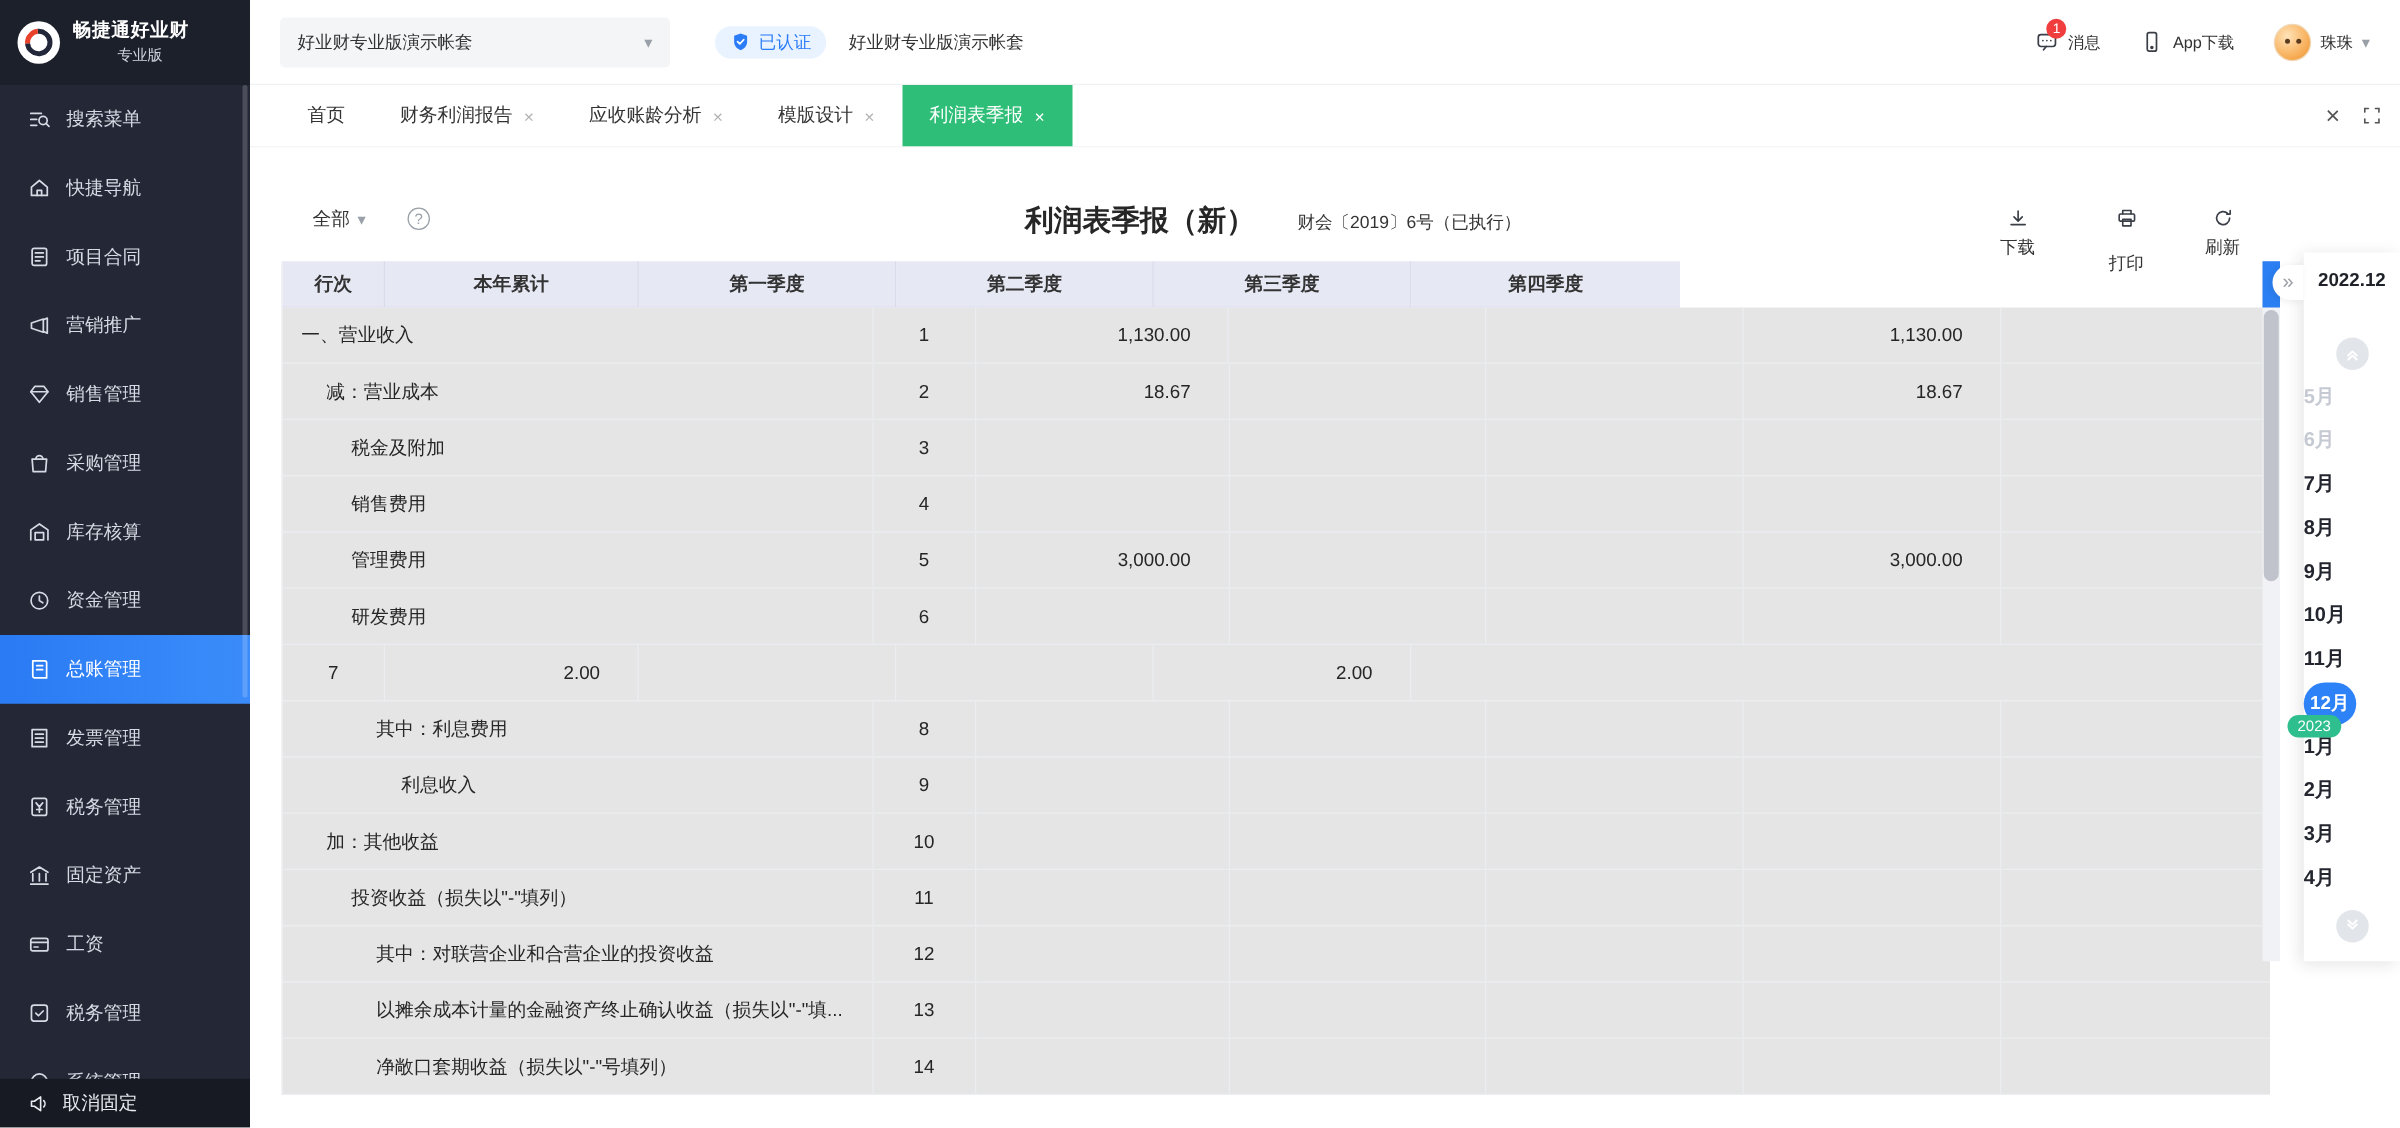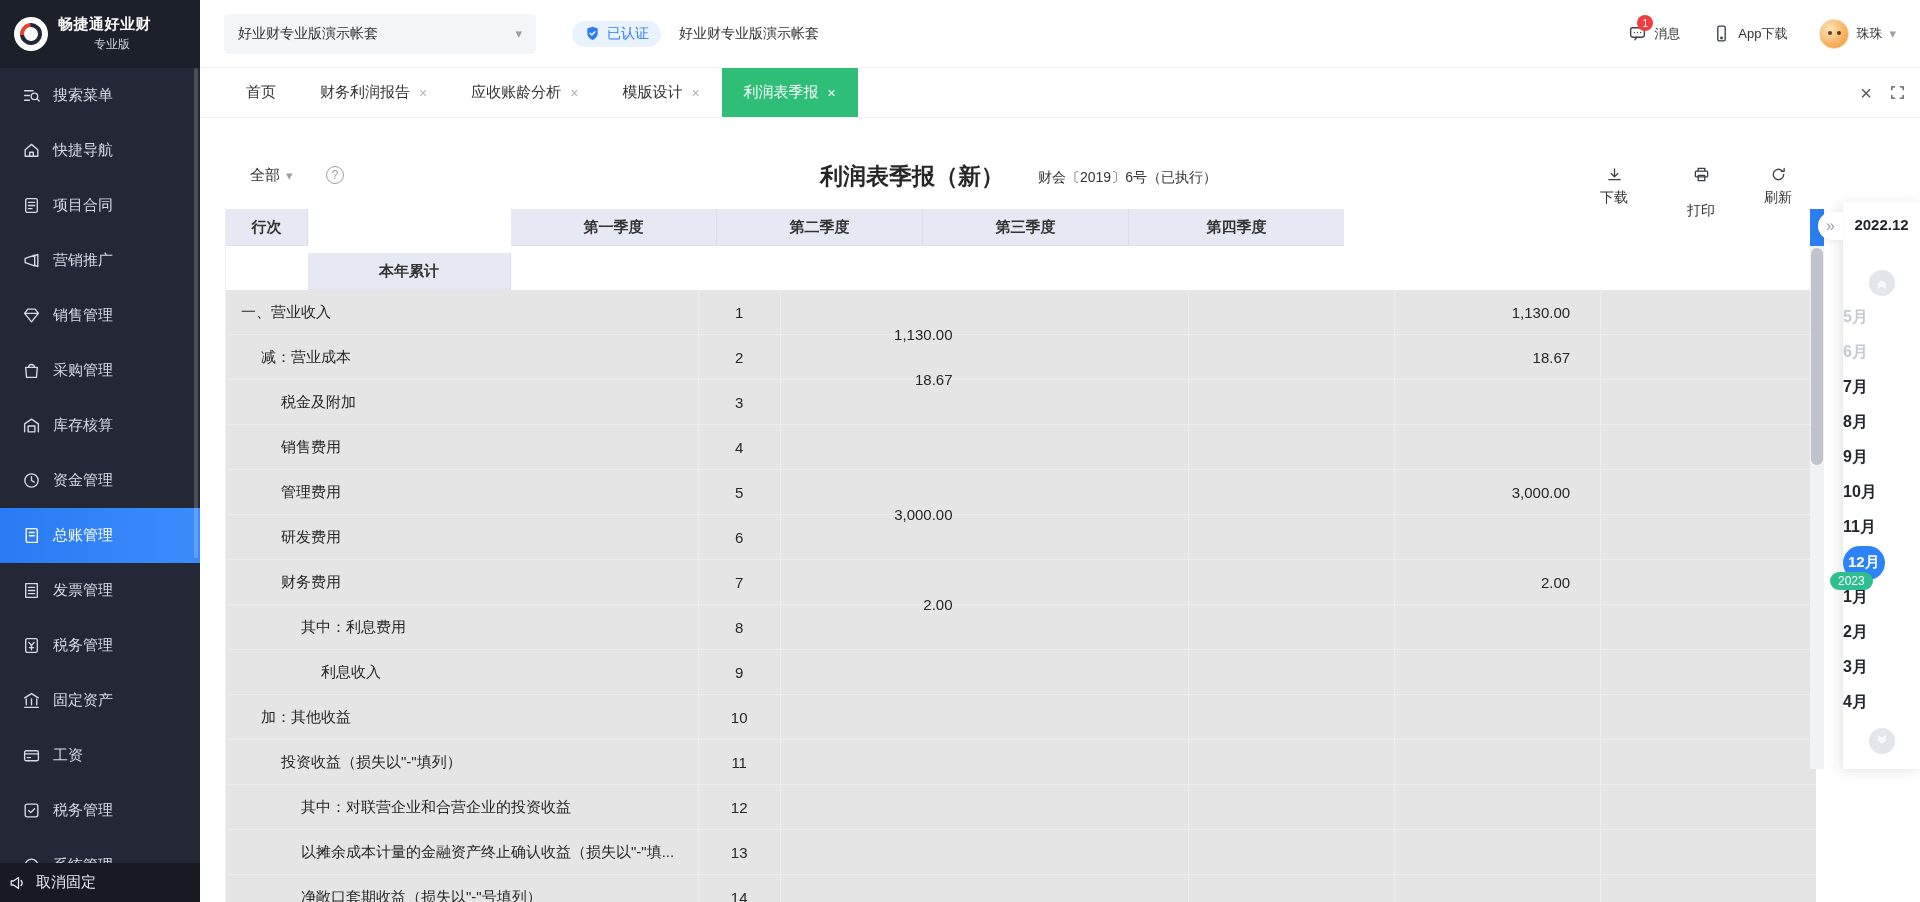--- a/index.html
+++ b/index.html
@@ -11,21 +11,21 @@
   .logo { height:68px; background:#1c202b; display:flex; align-items:center; gap:10px; padding-left:14px; }
   .logo-mark { width:34px; height:34px; border-radius:50%; background:#fff; position:relative; flex:none; }
   .logo-mark::after { content:""; position:absolute; inset:6px; border-radius:50%; border:4px solid #23273a; border-left-color:#e8412c; transform:rotate(40deg); }
   .logo-text .l1 { color:#fff; font-size:15px; font-weight:bold; letter-spacing:.5px; }
   .logo-text .l2 { color:#cfd3dd; font-size:12px; margin-top:2px;margin-left:36px; }
   .side-menu { }
   .side-item { height:55px; display:flex; align-items:center; gap:12px; padding-left:22px; color:#d6dae4; font-size:15px; cursor:pointer; }
   .side-item.active { background:linear-gradient(90deg,#2a7bf4,#3b8cfa); color:#fff; }
   .sic { width:19px; height:19px; fill:none; stroke:currentColor; stroke-width:1.3; stroke-linecap:round; stroke-linejoin:round; flex:none; }
   .side-scroll { position:absolute; right:2px; top:68px; width:4px; height:490px; background:rgba(255,255,255,.18); border-radius:2px; }
-  .unpin { position:absolute; left:0; bottom:0; width:200px; height:39px; background:#171a23; color:#e8eaf0; display:flex; align-items:center; gap:10px; padding-left:8px; font-size:15px; cursor:pointer; z-index:5;margin-top:34px; }
+  .unpin { position:absolute; left:0; bottom:0; width:200px; height:39px; background:#171a23; color:#e8eaf0; display:flex; align-items:center; gap:10px; padding-left:22px; font-size:15px; cursor:pointer; z-index:5;margin-top:34px; }
   .unpin svg { width:18px; height:18px; fill:none; stroke:#e8eaf0; stroke-width:1.3; stroke-linecap:round; stroke-linejoin:round; }
 
   
   .topbar { position:absolute; left:200px; right:0; top:0; height:68px; background:#fff; border-bottom:1px solid #f0f1f3; display:flex; align-items:center; padding:0 24px; }
   .acct-select { width:312px; height:40px; background:#f4f5f7; border-radius:4px; display:flex; align-items:center; justify-content:space-between; padding:0 14px; font-size:14px; color:#333; cursor:pointer; }
   .chev { color:#9aa0a8; font-size:13px; }
   .cert { margin-left:36px; display:flex; align-items:center; gap:6px; background:#e9f3ff; border-radius:14px; padding:4px 12px; color:#2b7cf7; font-size:14px; }
   .cert svg { width:17px; height:17px; }
   .acct-name { margin-left:18px; font-size:14px; color:#333; }
   .top-right { margin-left:auto; display:flex; align-items:center; gap:32px; }
@@ -56,21 +56,21 @@
   #btn-download { left:1400px; } #btn-print { left:1487px;gap:19px; } #btn-refresh { left:1564px; }
 
   
   .rpt-table { position:absolute; left:25px; top:91px; width:1591px; border-left:1px solid #edeef2; }
   .thead { display:flex; }
   .th { height:37px; background:#e6e8f4; display:flex; align-items:center; justify-content:center; font-size:15px; font-weight:bold; color:#333; border-right:1px solid #d9dcea; border-bottom:1px solid #dfe2ee; }
   .tr { display:flex; height:45px; border-bottom:1px solid #ebedf1; background:#e5e5e5; }
   .td { display:flex; align-items:center; font-size:15px; color:#262626; border-right:1px solid #ebedf1; padding-left:15px; }
   .td.ctr { justify-content:center; padding-left:0; }
   .td.rgt { justify-content:flex-end; padding-left:0; padding-right:30px; }
-  .c0 { width:473px; } .c1 { width:82px; } .c2 { width:203px;margin-top:44px; } .c3 { width:206px; }
+  .c0 { width:473px; } .c1 { width:82px; } .c2 { width:203px; } .c3 { width:206px; }
   .c4 { width:206px; } .c5 { width:206px; } .c6 { width:215px; border-right:none; }
 
   .vscroll { position:absolute; left:1610px; top:91px; width:14px; height:560px; background:#f1f2f5; cursor:pointer; }
   .vscroll .cap { height:37px; background:#2b7ff2; }
   .vscroll .thumb { position:absolute; left:1px; top:39px; width:12px; height:217px; background:#c0c3cc; border-radius:6px; }
 
   
   .panel { position:absolute; left:1843px; top:202px; width:77px; height:567px; background:#fff; box-shadow:-3px 2px 12px rgba(31,35,41,.12); z-index:6; }
   .collapse-handle { position:absolute; left:1818px; top:212px; width:25px; height:28px; background:#fff; border-radius:14px 0 0 14px; color:#9aa0a8; font-size:16px; display:flex; align-items:center; justify-content:center; cursor:pointer; z-index:7; box-shadow:-2px 1px 6px rgba(31,35,41,.08); }
   .period { text-align:center; padding-top:14px; height:32px; font-size:15px; font-weight:bold; color:#1f2329; }
@@ -376,21 +376,20 @@
           <div class="td c0" style="padding-left: 55px;">研发费用</div>
           <div class="td c1 ctr">6</div>
           <div class="td c2 rgt"></div>
           <div class="td c3 rgt"></div>
           <div class="td c4 rgt"></div>
           <div class="td c5 rgt"></div>
           <div class="td c6 rgt"></div>
         </div>
 
         <div class="tr">
-          <div class="td c0" style="padding-left: 55px;">财务费用</div>
           <div class="td c1 ctr">7</div>
           <div class="td c2 rgt">2.00</div>
           <div class="td c3 rgt"></div>
           <div class="td c4 rgt"></div>
           <div class="td c5 rgt">2.00</div>
           <div class="td c6 rgt"></div>
         </div>
 
         <div class="tr">
           <div class="td c0" style="padding-left: 75px;">其中：利息费用</div>

